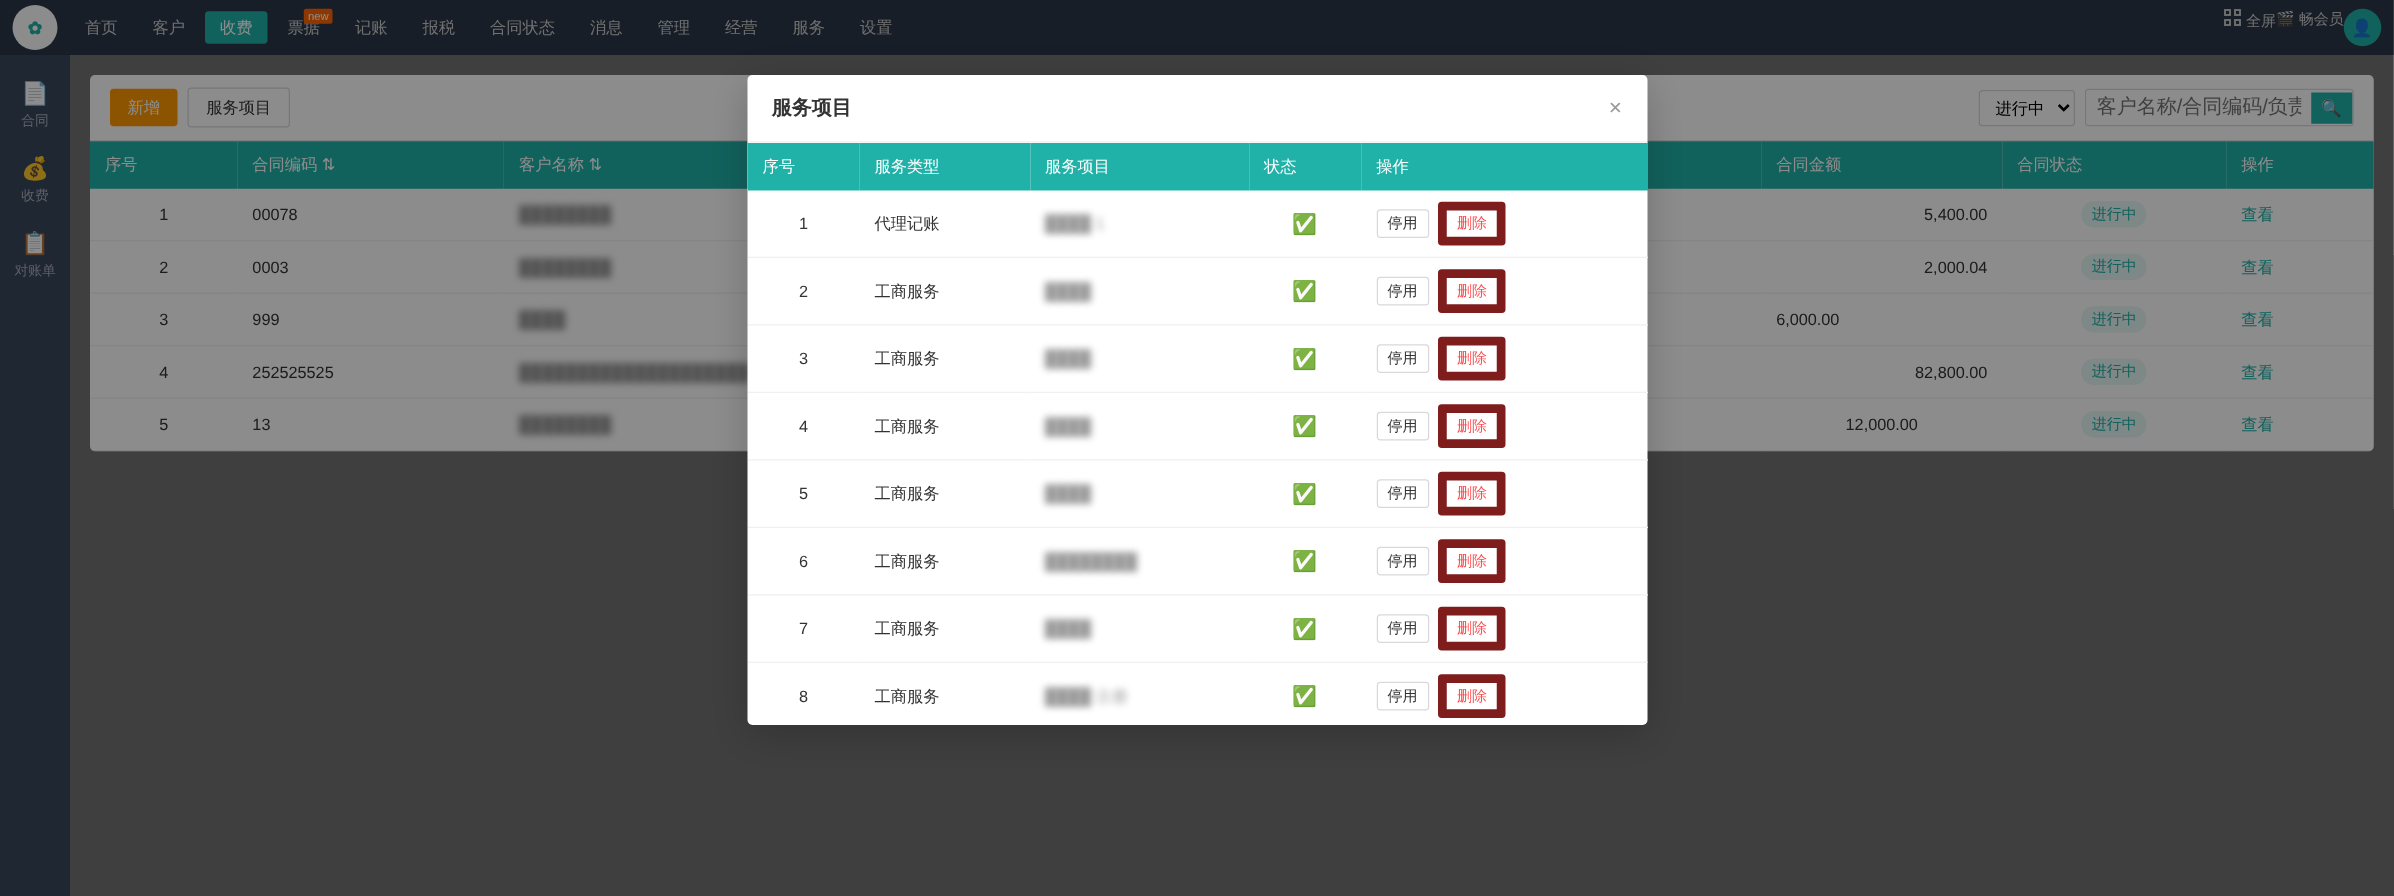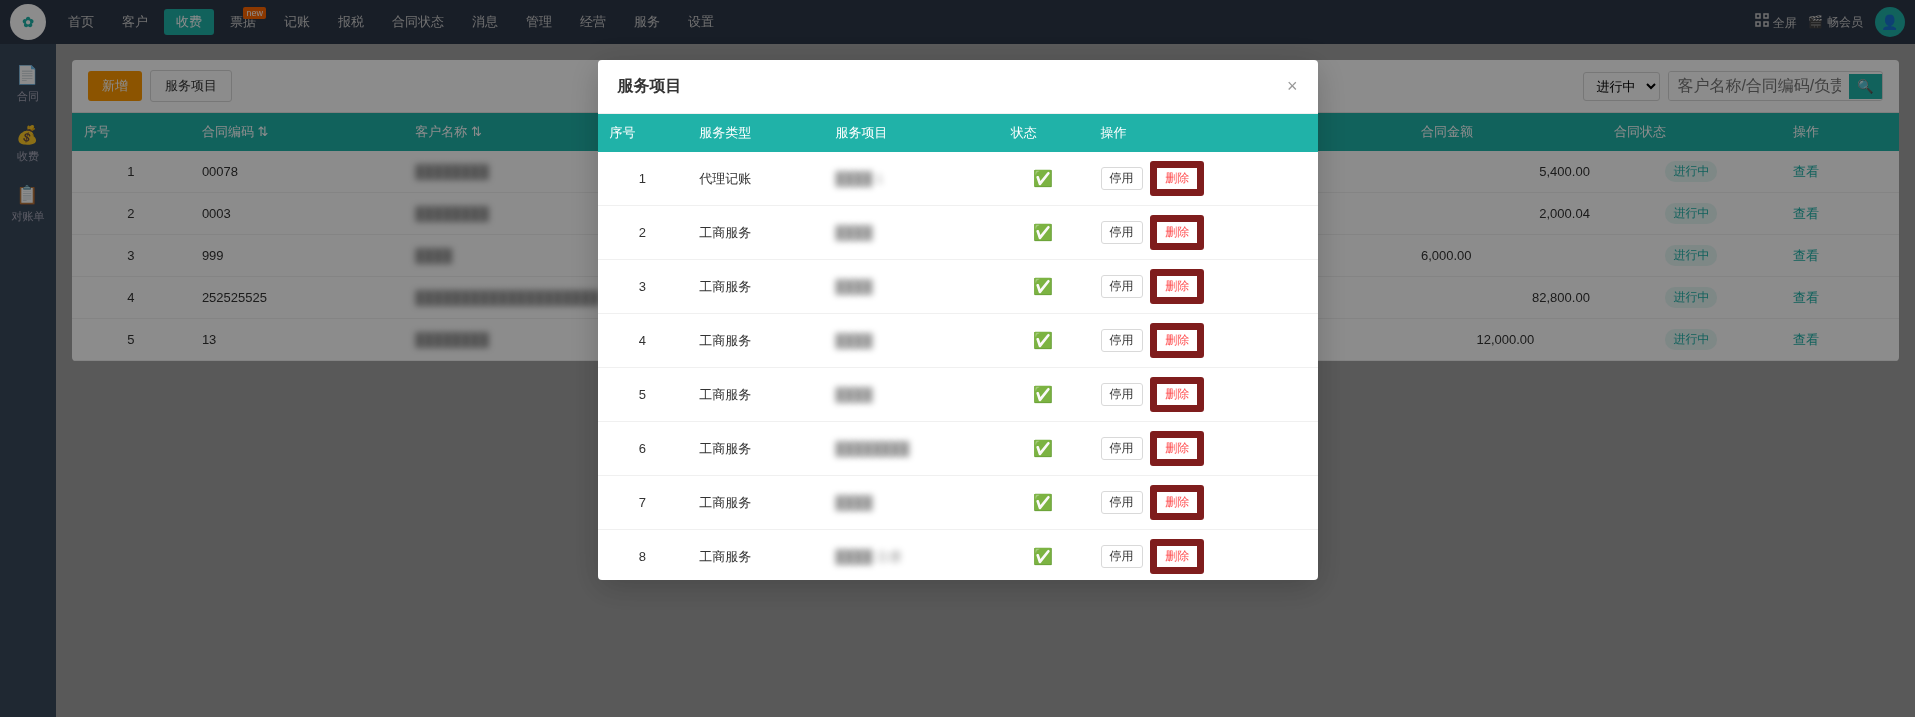--- a/index.html
+++ b/index.html
@@ -26,21 +26,21 @@
       padding: 4px 12px; color: #ccc; cursor: pointer; border-radius: 3px;
       font-size: 13px; position: relative;
     }
     .top-nav .nav-item.active { background: #20b2a8; color: #fff; }
     .top-nav .nav-item .badge-new {
       position: absolute; top: -2px; right: 2px;
       background: #f60; color: #fff; font-size: 9px; padding: 1px 3px;
       border-radius: 2px;
     }
     .top-nav .nav-right {
-      display: flex; align-items: center; gap: 12px; color: #ccc; font-size: 12px;
+      display: flex; color: #ccc; font-size: 12px;
     }
     .top-nav .nav-right .avatar {
       width: 30px; height: 30px; border-radius: 50%;
       background: #20b2a8; display: flex; align-items: center; justify-content: center;
       color: #fff; font-size: 14px;
     }
 
     
     .sidebar {
       position: fixed; top: 44px; left: 0; bottom: 0;
@@ -52,21 +52,21 @@
       width: 100%; display: flex; flex-direction: column; align-items: center;
       padding: 10px 0; color: #aab; cursor: pointer; font-size: 11px; gap: 3px;
     }
     .sidebar-item .si-icon { font-size: 18px; }
 
     
     .main-content {
       margin-top: 44px; margin-left: 56px;
       padding: 16px;
       min-height: calc(100vh - 44px);
-      background: #a3a3a3;
+      background: #737373;
     }
 
     
     .contract-area {
       background: #fff; border-radius: 4px;
       overflow: hidden;
     }
 
     
     .toolbar {

